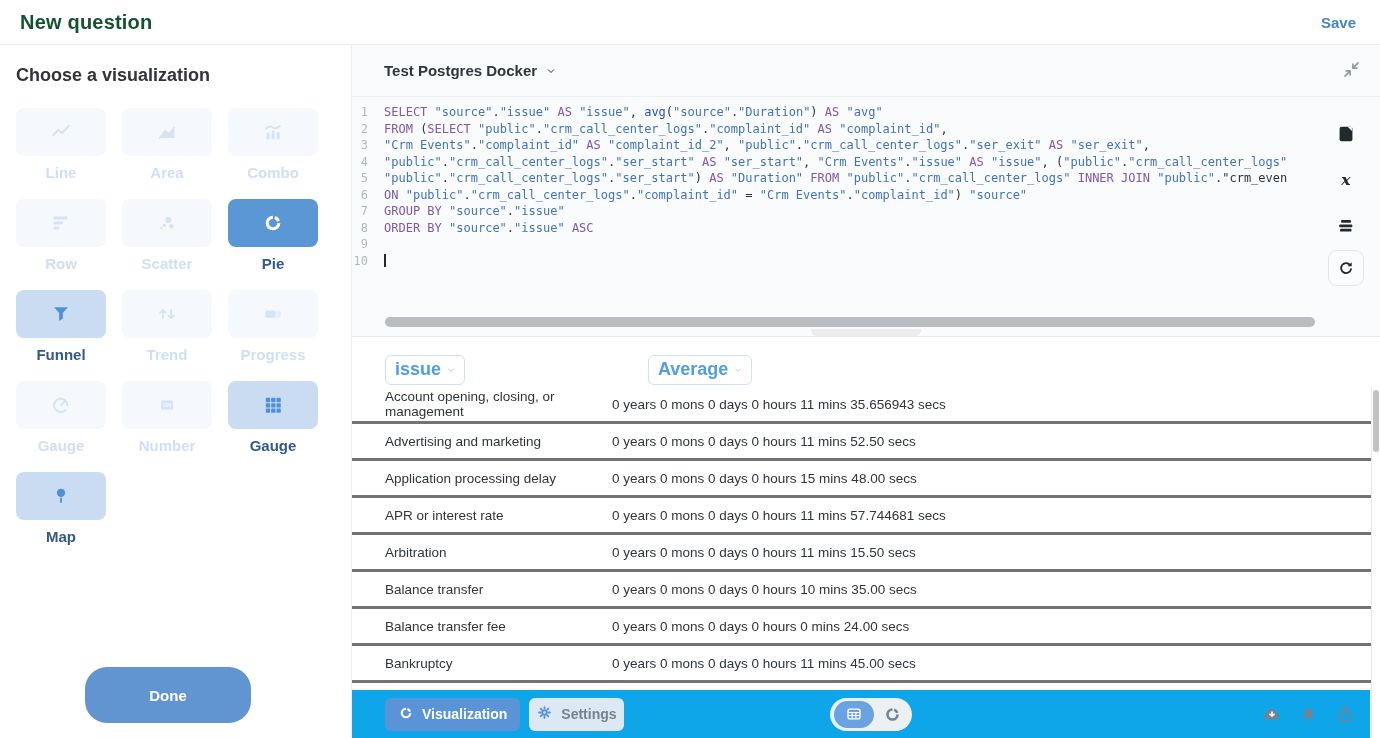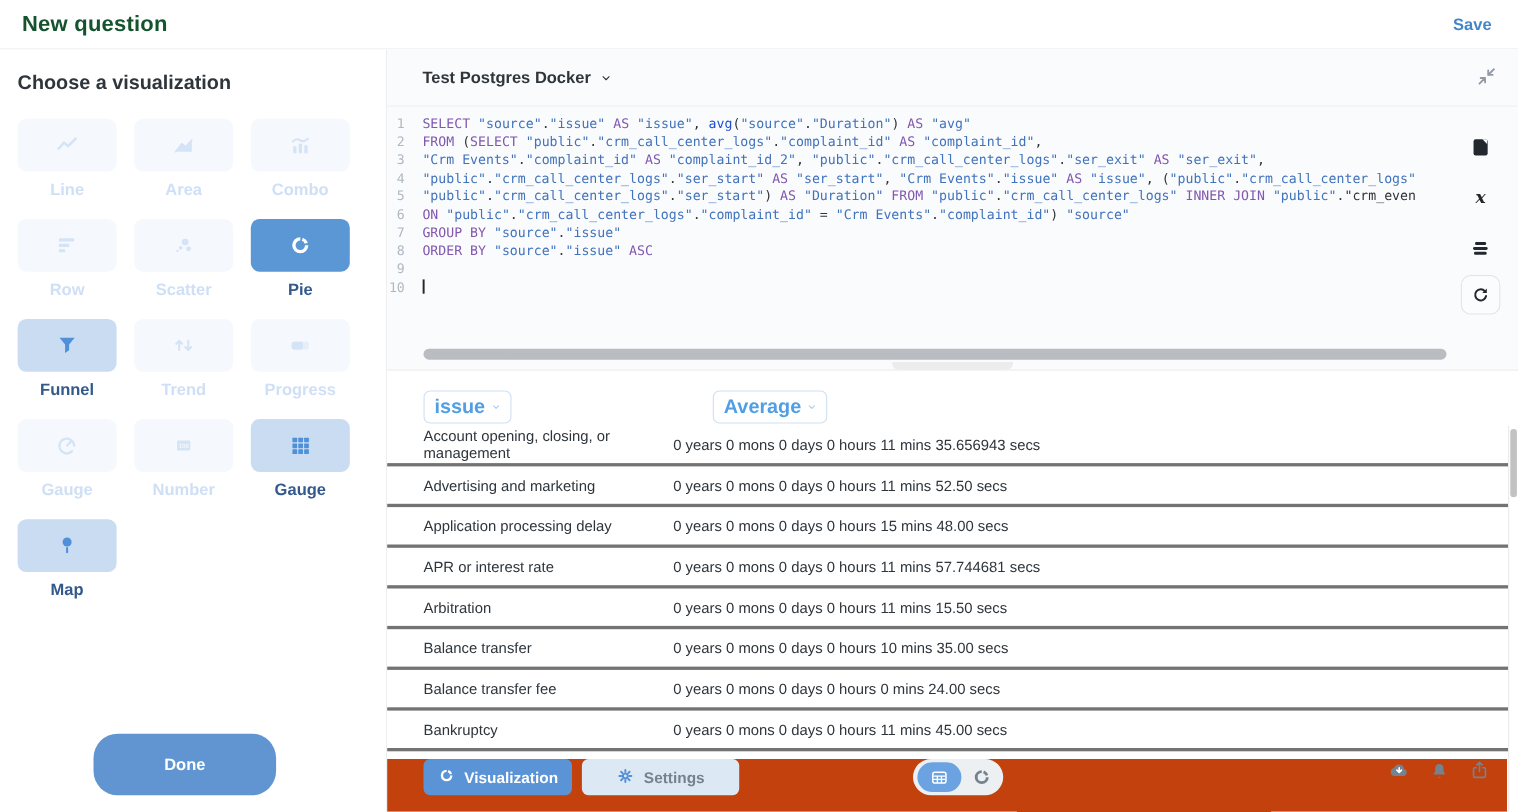--- a/index.html
+++ b/index.html
@@ -52,23 +52,23 @@
   .chips { position:relative; height:50px; }
   .chip { position:absolute; top:18px; display:inline-flex; align-items:center; gap:5px; border:1px solid #cfe0f2; border-radius:6px; padding:3px 8px 4px 9px; color:#509ee3; font-size:18px; font-weight:700; cursor:pointer; background:#fff; }
   .chip-1 { left:33px; } .chip-2 { left:296px; }
   .chip svg { color:#aecbea; }
   .result-row { display:flex; height:37px; align-items:center; border-bottom:3px solid #737373; font-size:13.5px; }
   .cell-issue { flex:0 0 228px; padding-left:33px; }
   .cell-avg { padding-left:32px; }
   .v-scrollbar { position:absolute; top:50px; right:0; bottom:0; width:9px; border-left:1px solid #eaeaea; background:#fff; }
   .v-thumb { position:absolute; top:3px; left:1px; width:6px; height:62px; border-radius:3px; background:#c2c2c2; cursor:pointer; }
   
-  .footer-bar { position:absolute; left:0; right:10px; bottom:0; height:48px; background:#c2410c; display:flex; align-items:flex-start; padding-left:33px; }
+  .footer-bar { position:absolute; left:0; right:10px; bottom:0; height:48px; background:#0ea5e9; display:flex; align-items:center; padding-left:33px; }
   .btn-visualization { display:flex; align-items:center; gap:8px; background:#5b94d6; color:#fff; border:none; border-radius:6px; height:33px; padding:0 13px; font-size:14px; font-weight:700; cursor:pointer; font-family:inherit; }
-  .btn-settings { display:flex; align-items:center; gap:8px; background:#dde8f5; color:#74838f; border:none; border-radius:6px; height:33px; padding:0 31px; font-size:14px; font-weight:700; cursor:pointer; margin-left:9px; font-family:inherit; }
+  .btn-settings { display:flex; align-items:center; gap:8px; background:#dde8f5; color:#74838f; border:none; border-radius:6px; height:33px; padding:0 7px; font-size:14px; font-weight:700; cursor:pointer; margin-left:9px; font-family:inherit; }
   .btn-settings svg { color:#4f90d8; }
   .display-toggle { position:absolute; left:calc(50% + 10px); transform:translateX(-50%); display:flex; align-items:center; background:#edf0f2; border-radius:17px; height:33px; padding:0 10px 0 4px; gap:9px; }
   .toggle-table { width:40px; height:27px; background:#6ba3e2; border-radius:13.5px; color:#fff; display:flex; align-items:center; justify-content:center; border:none; cursor:pointer; padding:0; }
   .toggle-pie { color:#74838f; background:none; border:none; display:flex; cursor:pointer; padding:0; }
   .footer-icons { position:absolute; right:15px; display:flex; gap:17px; align-items:center; }
   .footer-icon { background:none; border:none; color:#74838f; padding:0; display:flex; cursor:pointer; }
 </style>
 </head>
 <body>
 

